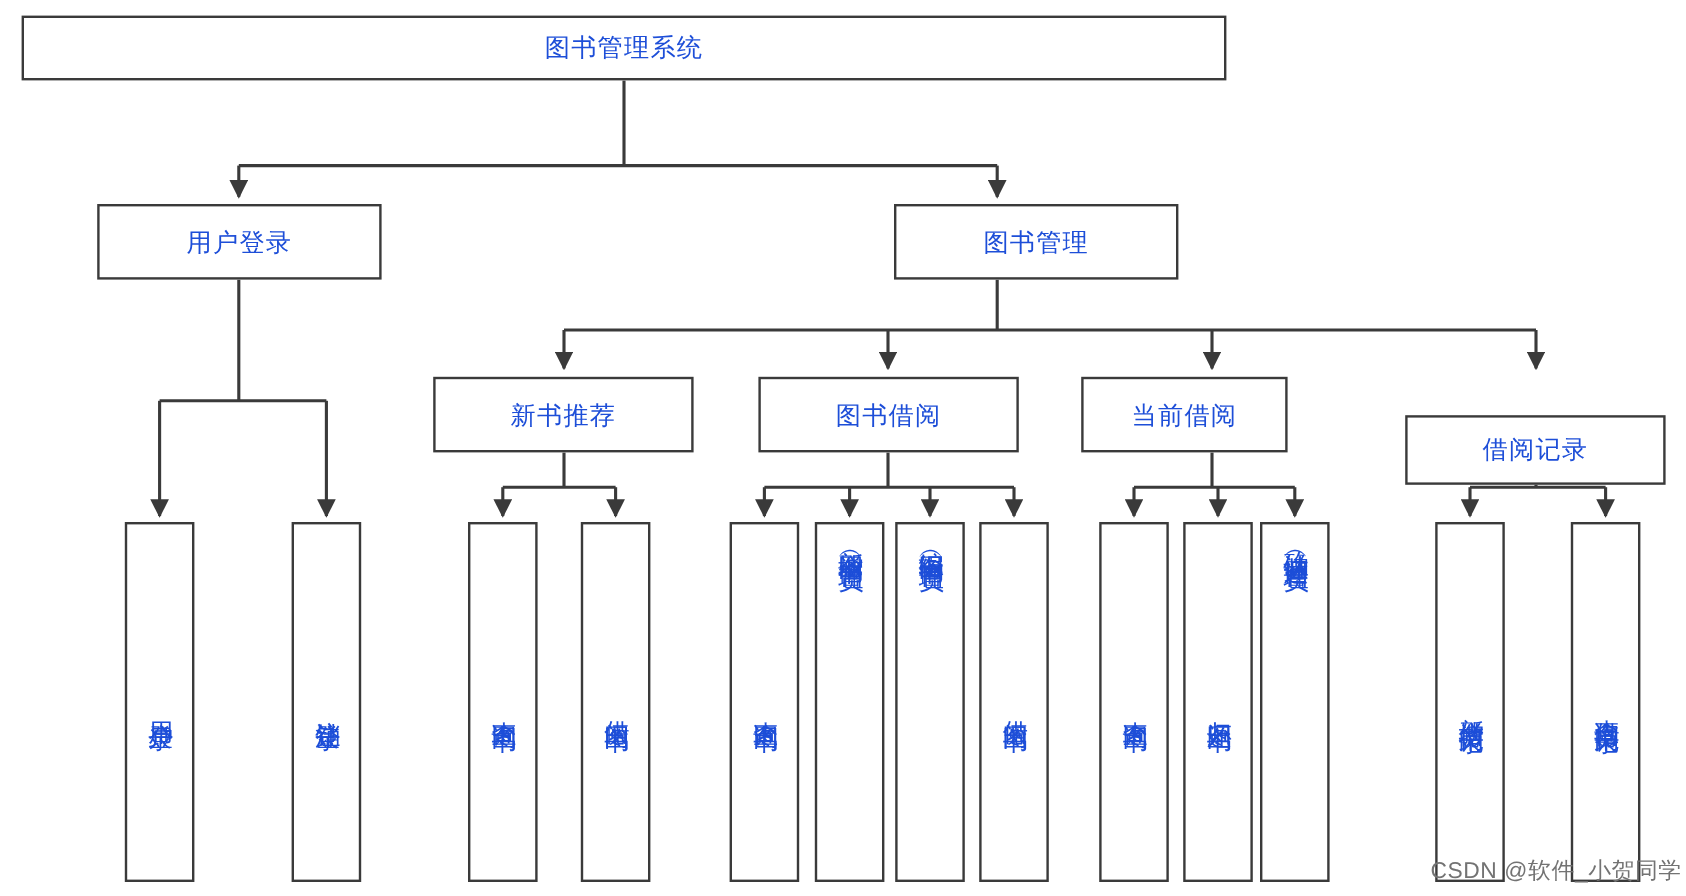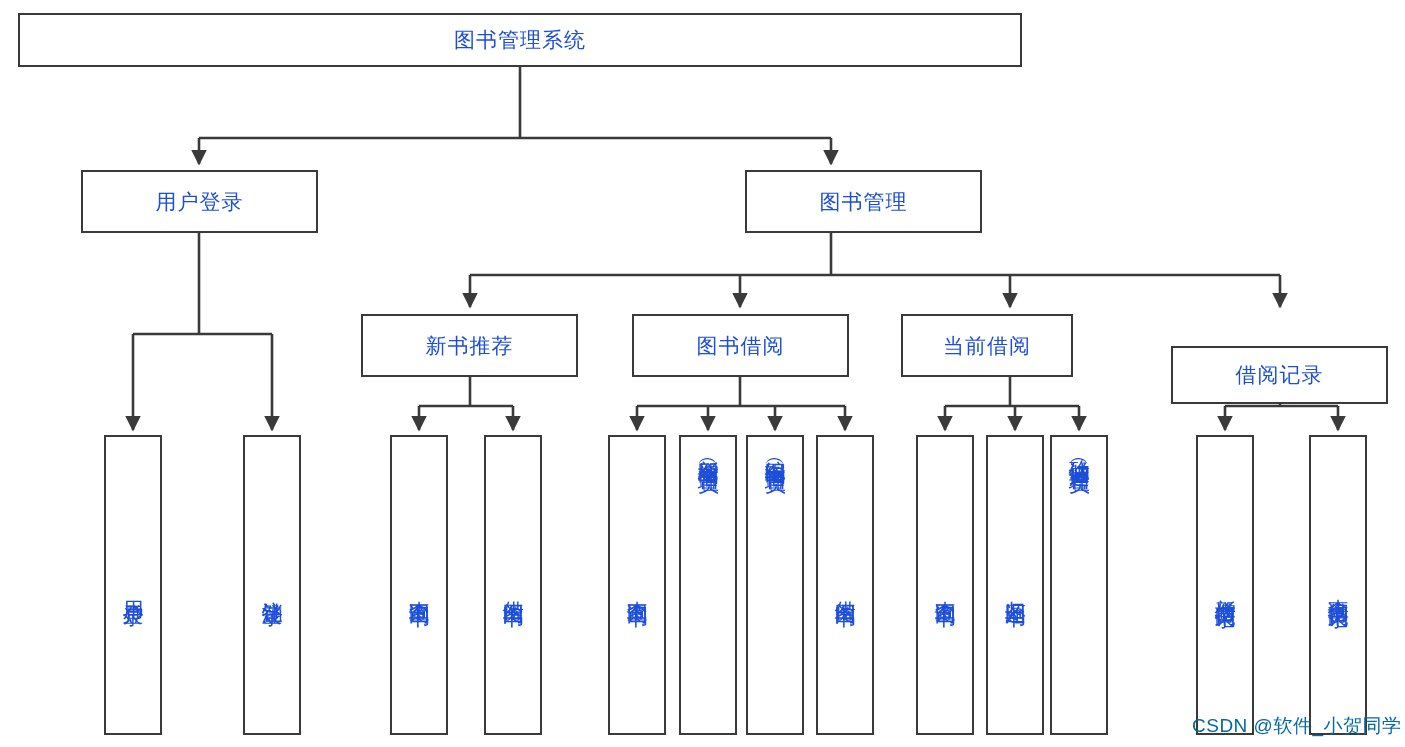--- a/index.html
+++ b/index.html
@@ -52,21 +52,21 @@
     letter-spacing: 2px;
     line-height: 1.06;
     white-space: nowrap;
   }
   .node.vcenter {
     align-items: center;
   }
   .watermark {
     position: absolute;
     font-size: 19px;
-    color: #0369a1;
+    color: #737373;
     white-space: nowrap;
     letter-spacing: 0.5px;
   }
 </style>
 </head>
 <body>
 
 <div id="canvas">
 
   <svg id="edges" viewBox="0 0 1405 747" xmlns="http://www.w3.org/2000/svg">

